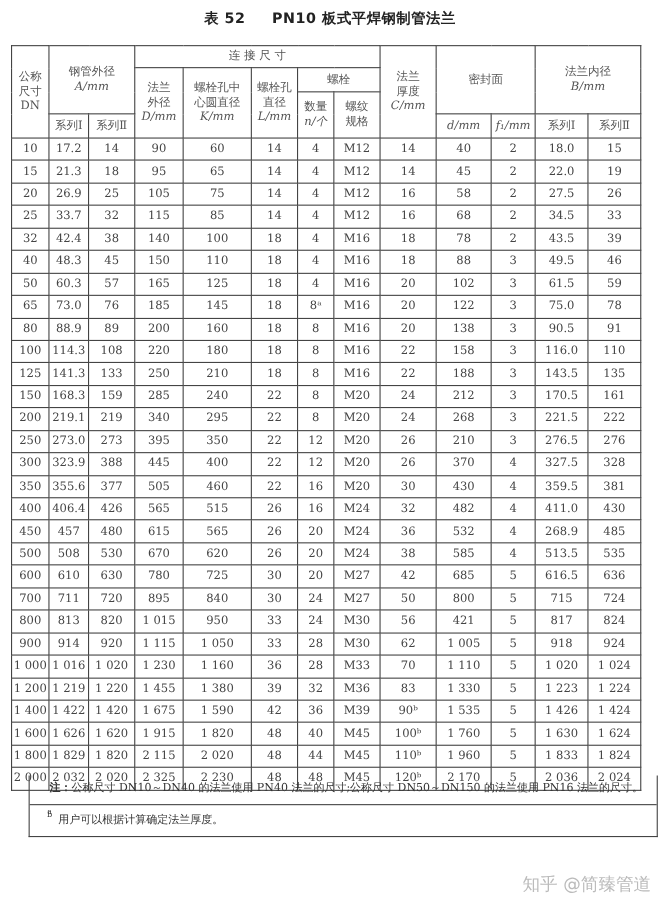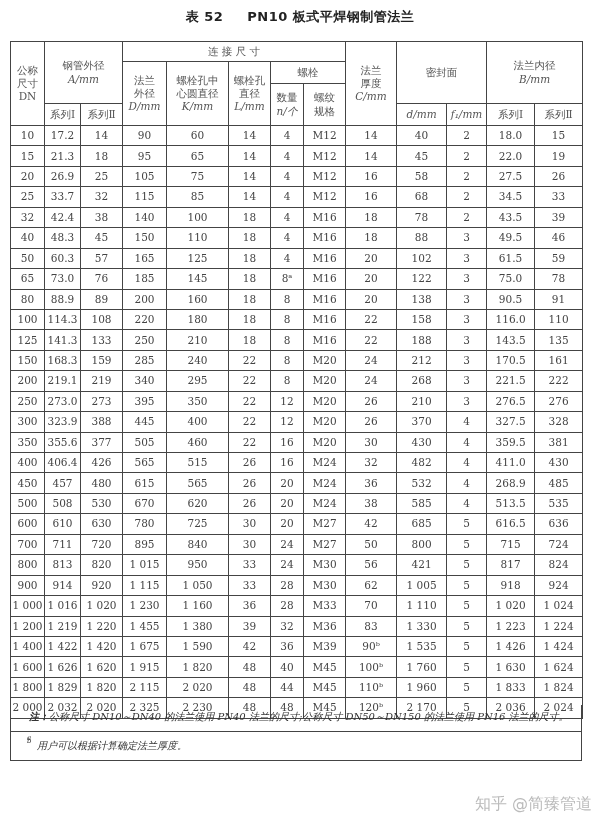--- a/index.html
+++ b/index.html
@@ -4,21 +4,21 @@
 <style>
   html,body{margin:0;padding:0;background:#fff;}
   body{width:600px;height:827px;position:relative;overflow:hidden;font-family:"DejaVu Serif","Liberation Serif",serif;color:#333;}
   .title{position:absolute;top:8px;left:0;width:600px;text-align:center;font-family:"DejaVu Sans","Liberation Sans",sans-serif;font-weight:bold;font-size:13px;color:#222;letter-spacing:0.5px;}
   .title .num{margin-right:24px;}
   table{position:absolute;left:10px;top:41px;border-collapse:collapse;width:572px;table-layout:fixed;font-size:10.5px;}
   td,th{border:1px solid #444;text-align:center;vertical-align:middle;padding:0;font-weight:normal;color:#444;line-height:1.25;}
   thead th{font-size:10.5px;color:#555;}
   tbody td{height:19.45px;}
   .it{font-style:italic;}
-  .notes{position:absolute;left:10px;top:705px;width:570px;border:1px solid #444;border-top:none;font-size:10px;color:#333;font-style:italic;}
+  .notes{position:absolute;left:26px;top:705px;width:570px;border:1px solid #444;border-top:none;font-size:10px;color:#333;}
   .note1{padding:4px 10px 6px 30px;text-indent:-12px;line-height:1.6;border-bottom:1px solid #444;}
   .note1 b{font-weight:bold;}
   .fn{padding:3px 10px 0 16px;line-height:1.6;}
   .fn .line{position:relative;padding-left:10px;}
   .fn .mk{position:absolute;left:0;top:-2px;font-size:7px;}
   .fn:last-child{padding-bottom:6px;}
   .watermark{position:absolute;right:8px;bottom:12px;font-family:"DejaVu Sans","Liberation Sans",sans-serif;font-size:16px;color:#bbb;margin-left:20px;}
 </style>
 </head>
 <body>

